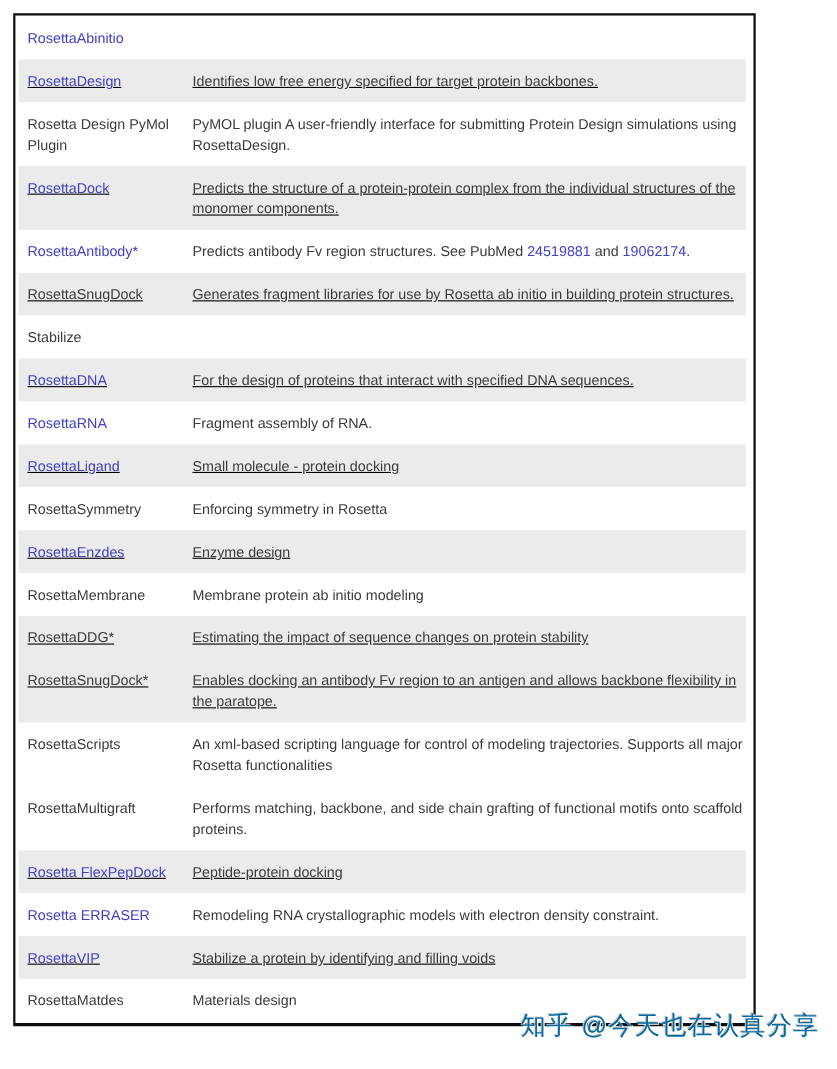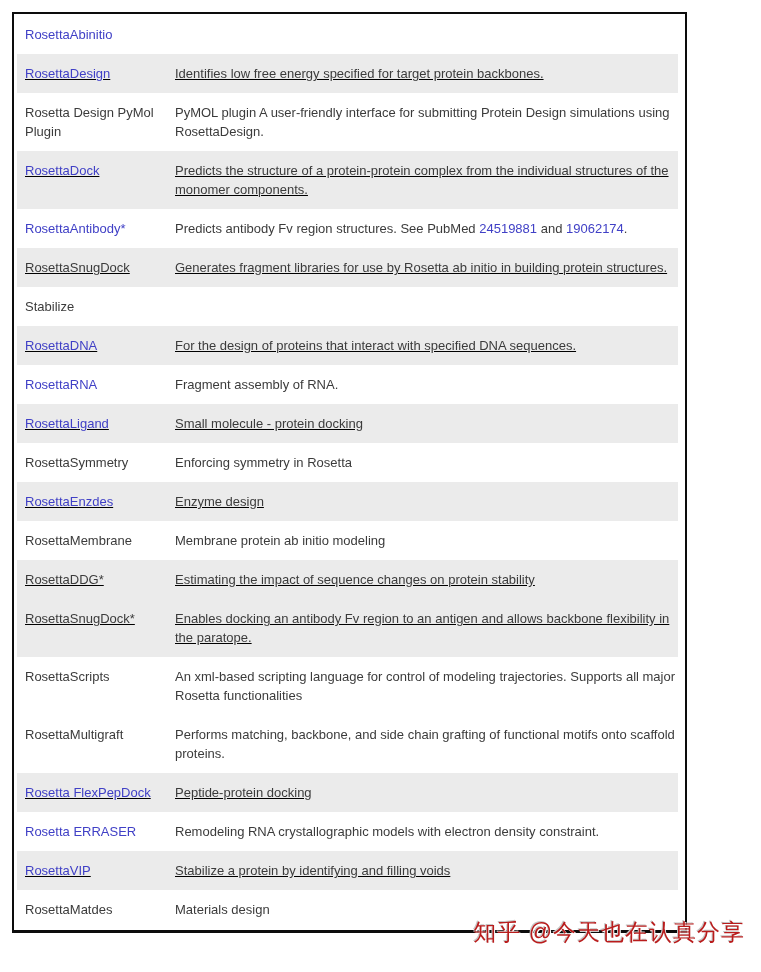--- a/index.html
+++ b/index.html
@@ -46,21 +46,21 @@
     color: #4040c6;
     text-decoration: none;
     cursor: pointer;
   }
   .watermark {
     position: absolute;
     right: 16px;
     top: 917px;
     font-size: 23px;
     letter-spacing: 1px;
-    color: #b91c1c;
+    color: #0369a1;
     text-shadow: 1px 1px 0 #ffffff, -1px -1px 0 #c6c6c6;
     white-space: nowrap;
     pointer-events: none;
   }
 </style>
 </head>
 <body>
 
 <div class="table-wrap">
   <div>

